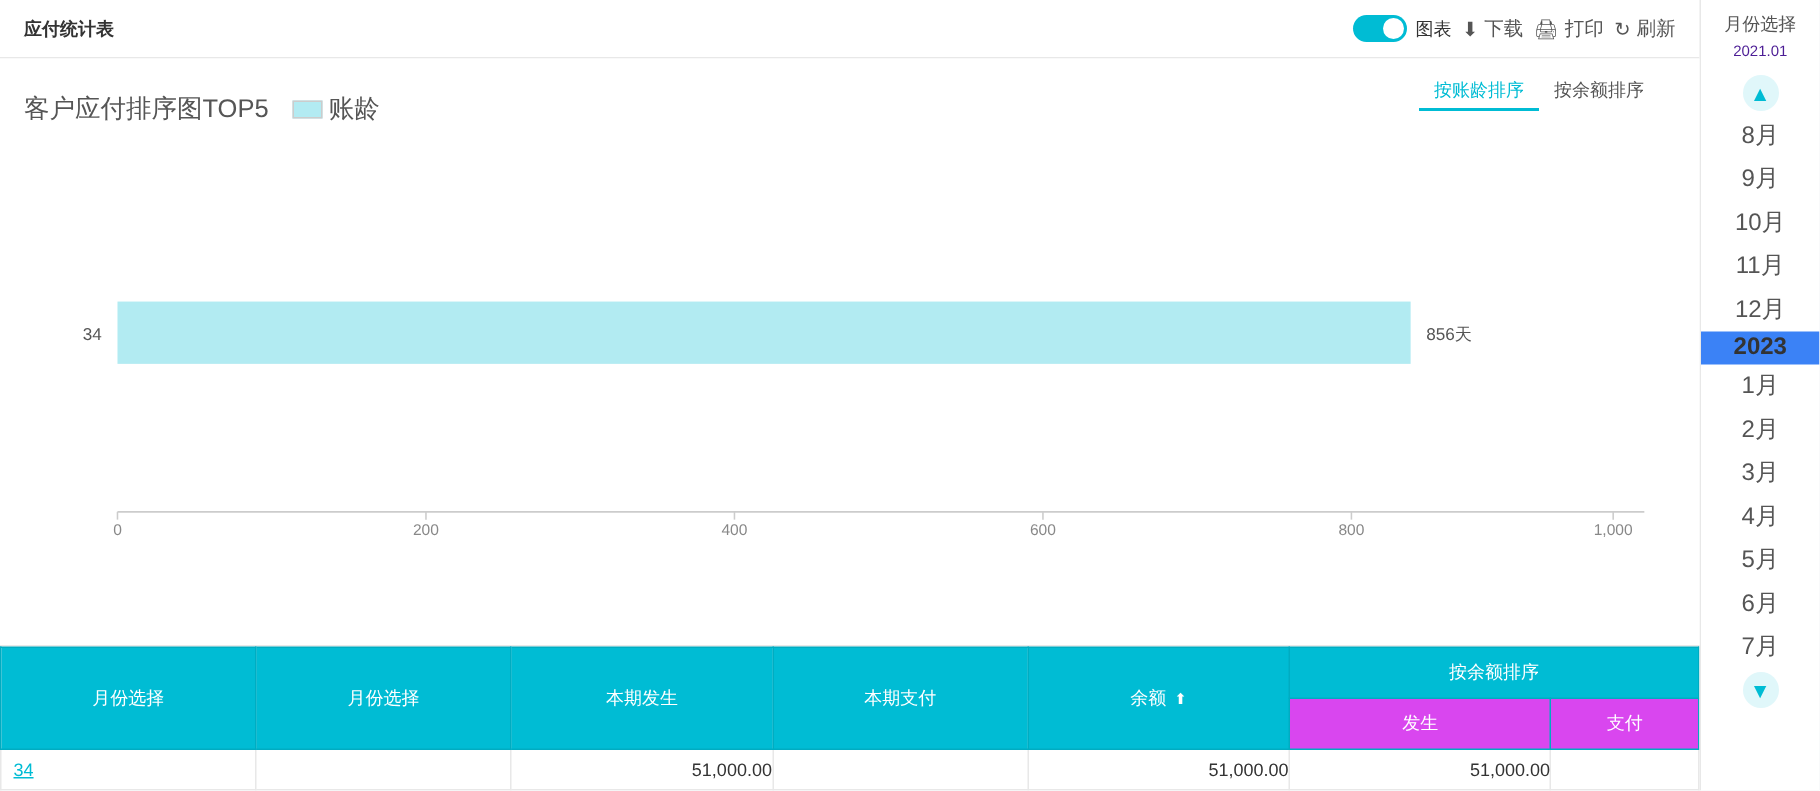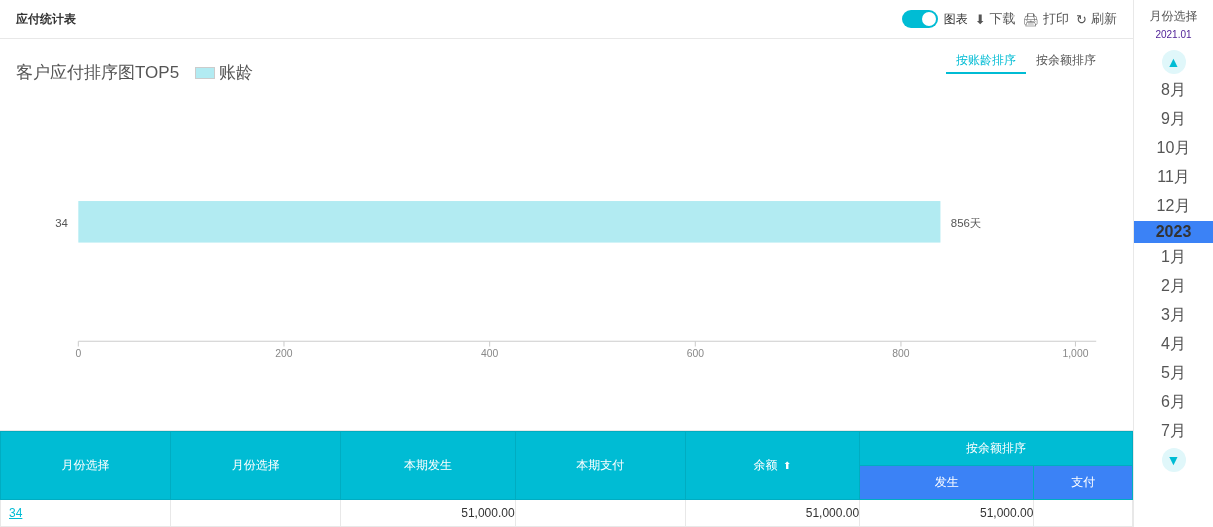--- a/index.html
+++ b/index.html
@@ -29,21 +29,21 @@
     .chart-container { position: relative; margin-top: 4px; height: 270px; }
     .chart-svg { width: 100%; height: 100%; }
 
     
     .table-wrap { border-top: 1px solid #e8e8e8; }
     .data-table { width: 100%; border-collapse: collapse; }
     .data-table th { background: #00bcd4; color: #fff; text-align: center; padding: 8px 4px; font-size: 12px; font-weight: normal; border: 1px solid #00acc1; }
     .data-table td { text-align: center; padding: 6px 4px; font-size: 12px; border: 1px solid #e8e8e8; }
     .data-table td.text-right { text-align: right; padding-right: 0; }
     .data-table td.link { color: #00bcd4; text-decoration: underline; cursor: pointer; text-align: left; padding-left: 8px; }
-    .sub-header th { background: #3b82f6; }
+    .sub-header th { background: #d946ef; }
 
     
     .sidebar { width: 80px; background: #fff; border-left: 1px solid #e8e8e8; display: flex; flex-direction: column; align-items: center; padding: 8px 0; }
     .sidebar-title { font-size: 12px; color: #555; margin-bottom: 4px; text-align: center; }
     .sidebar-value { font-size: 10px; color: #4c1d95; margin-bottom: 8px; text-align: center; }
     .sidebar-nav { width: 100%; display: flex; flex-direction: column; align-items: center; }
     .nav-arrow { width: 24px; height: 24px; border-radius: 50%; background: #e0f7fa; display: flex; align-items: center; justify-content: center; cursor: pointer; color: #00bcd4; font-size: 14px; margin: 2px 0; }
     .month-item { width: 100%; text-align: center; padding: 4px 0; font-size: 16px; color: #555; cursor: pointer; }
     .month-item.year-marker { background: #3b82f6; color: #333; font-weight: bold; padding: 2px 4px; }
   </style>

